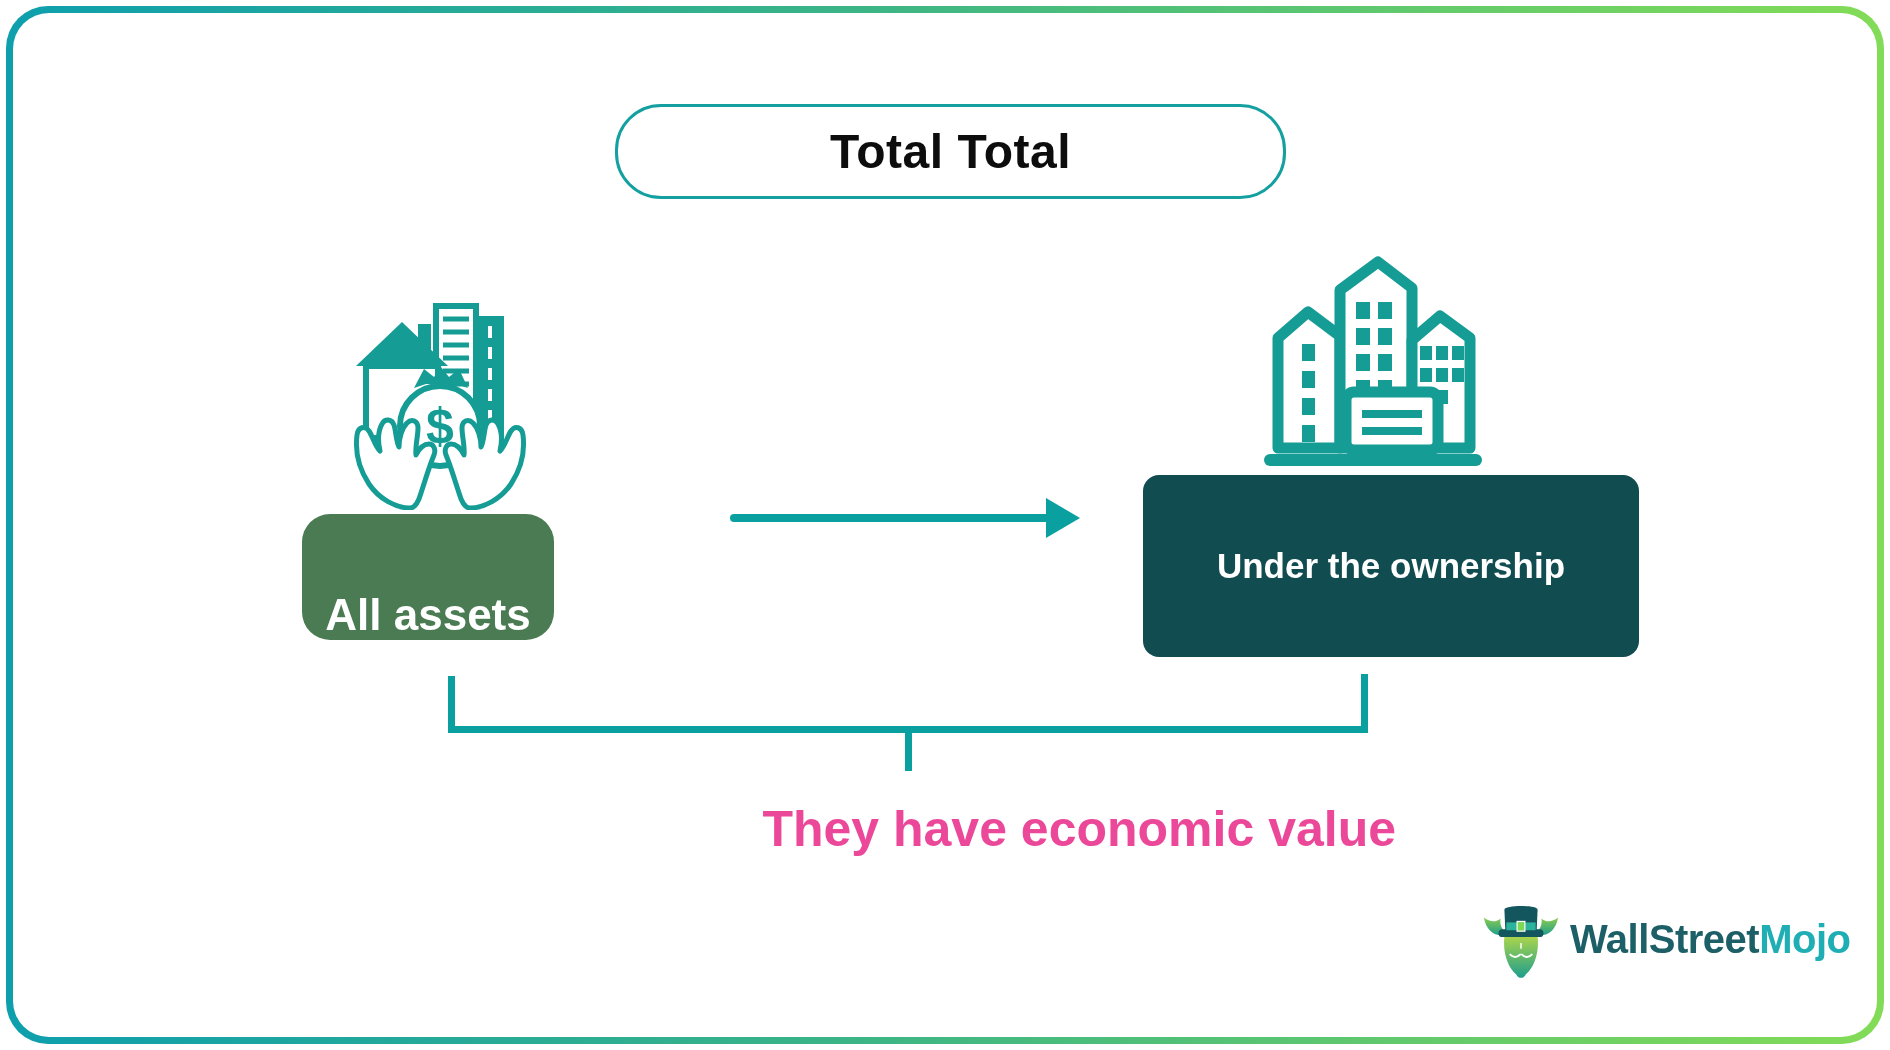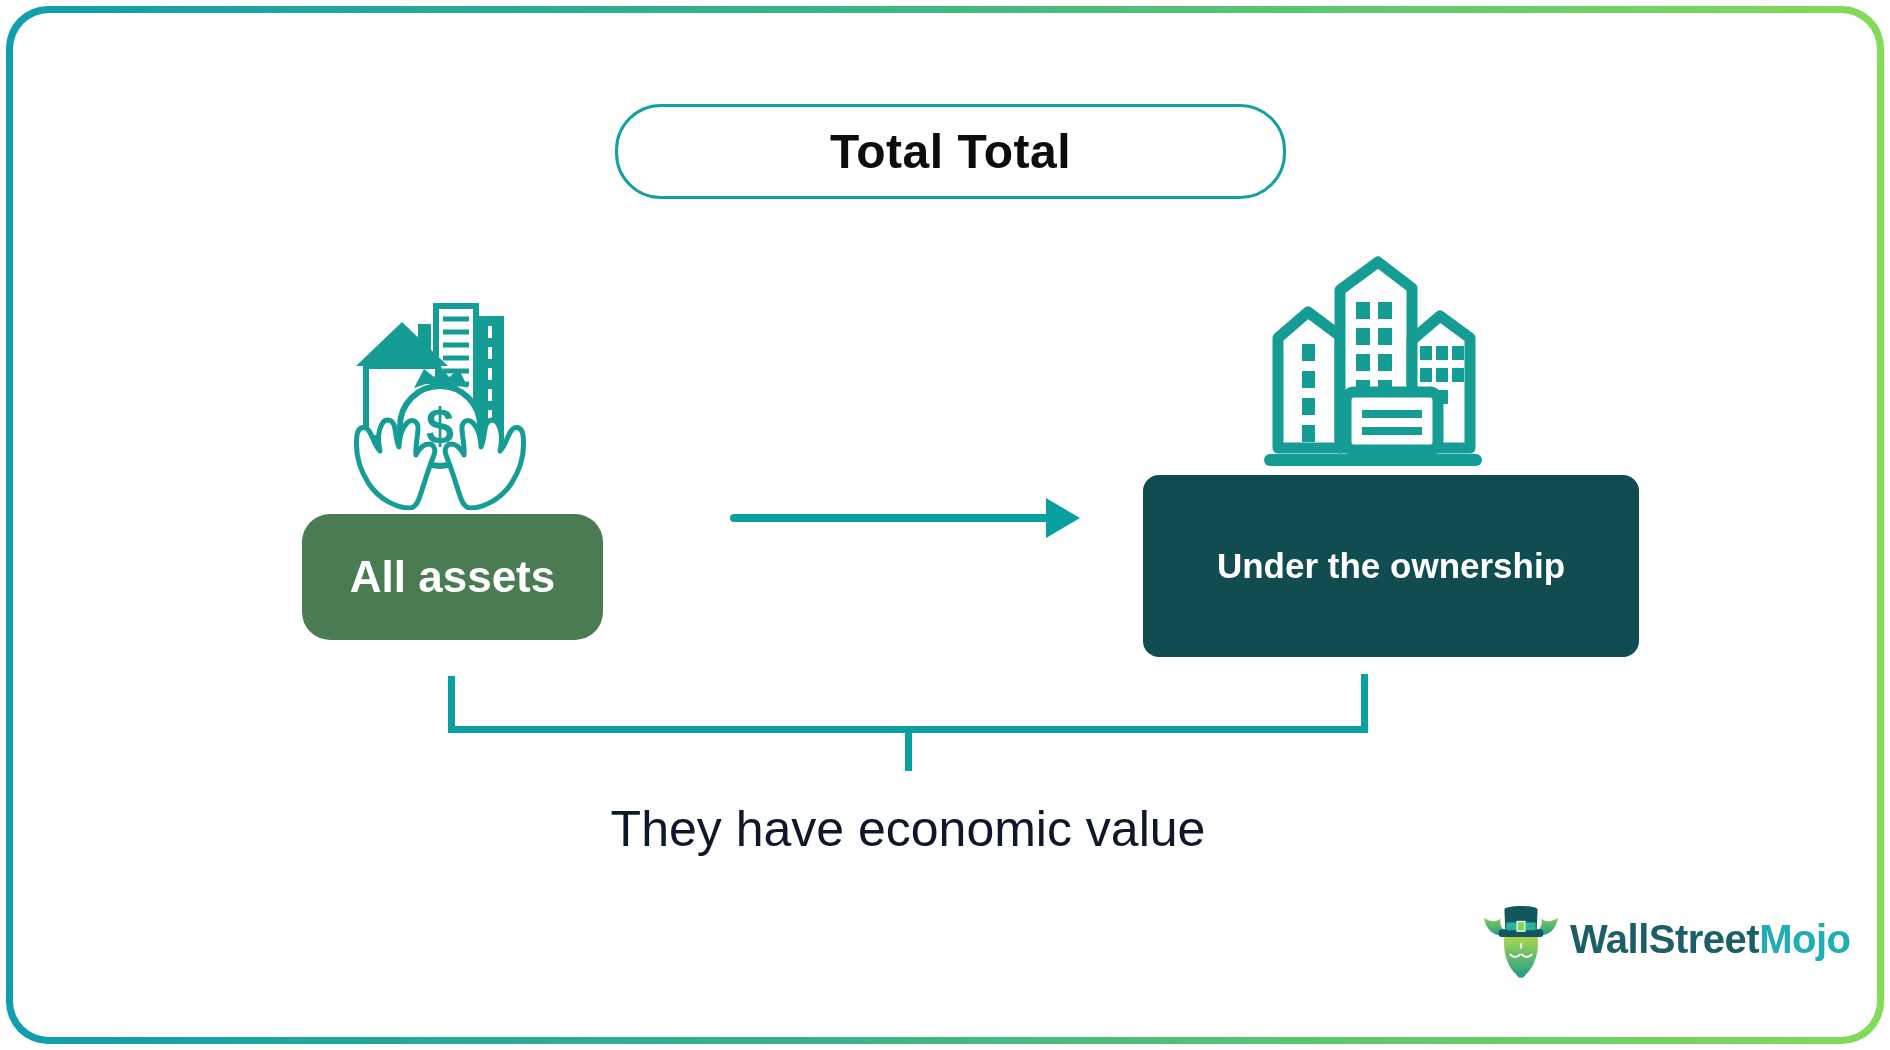--- a/index.html
+++ b/index.html
@@ -13,36 +13,36 @@
   .frame-inner{position:absolute;left:7px;top:7px;right:7px;bottom:7px;background:#ffffff;border-radius:36px;}
 
   .title-pill{position:absolute;left:615px;top:104px;width:665px;height:89px;
     border:3px solid #14A0A0;border-radius:46px;display:flex;align-items:center;justify-content:center;}
   .title-pill span{font-size:48px;font-weight:700;color:#0d0d0d;letter-spacing:0.5px;}
 
   .icon-hands{position:absolute;left:352px;top:300px;width:205px;height:210px;}
   .icon-buildings{position:absolute;left:1262px;top:244px;width:222px;height:225px;}
 
   .box{position:absolute;display:flex;align-items:center;justify-content:center;color:#fff;font-weight:700;text-align:center;}
-  .box-source{left:302px;top:514px;width:301px;height:126px;border-radius:28px;background:#4A7B52;font-size:44px;}
+  .box-source{left:302px;top:514px;width:252px;height:126px;border-radius:28px;background:#4A7B52;font-size:44px;align-items:flex-end;}
   .box-target{left:1143px;top:475px;width:496px;height:182px;border-radius:16px;background:#114C50;
     font-size:35px;line-height:48px;flex-direction:column;}
 
   .arrow-line{position:absolute;left:730px;top:514px;width:320px;height:8px;background:#0AA0A0;border-radius:4px;}
   .arrow-head{position:absolute;left:1046px;top:498px;width:0;height:0;
     border-left:34px solid #0AA0A0;border-top:20px solid transparent;border-bottom:20px solid transparent;}
 
   .bracket{position:absolute;background:#0AA0A0;}
   .bracket-v-left{left:448px;top:676px;width:7px;height:52px;}
   .bracket-v-right{left:1361px;top:674px;width:7px;height:54px;}
   .bracket-h{left:448px;top:726px;width:920px;height:7px;}
   .bracket-stem{left:905px;top:733px;width:7px;height:38px;}
 
-  .caption{position:absolute;left:420px;top:800px;width:976px;text-align:center;
-    font-size:50px;font-weight:400;color:#0f172a;}
+  .caption{position:absolute;left:420px;top:800px;width:976px;text-align:right;
+    font-size:50px;font-weight:700;color:#ec4899;}
 
   .logo{position:absolute;left:1480px;top:898px;display:flex;align-items:center;}
   .logo svg{width:82px;height:82px;}
   .logo-text{font-size:40px;font-weight:700;margin-left:8px;letter-spacing:-0.5px;}
   .logo-text .part1{color:#1C5F66;}
   .logo-text .part2{color:#1FAEB4;margin-top:36px;}
 </style>
 </head>
 <body>
 

